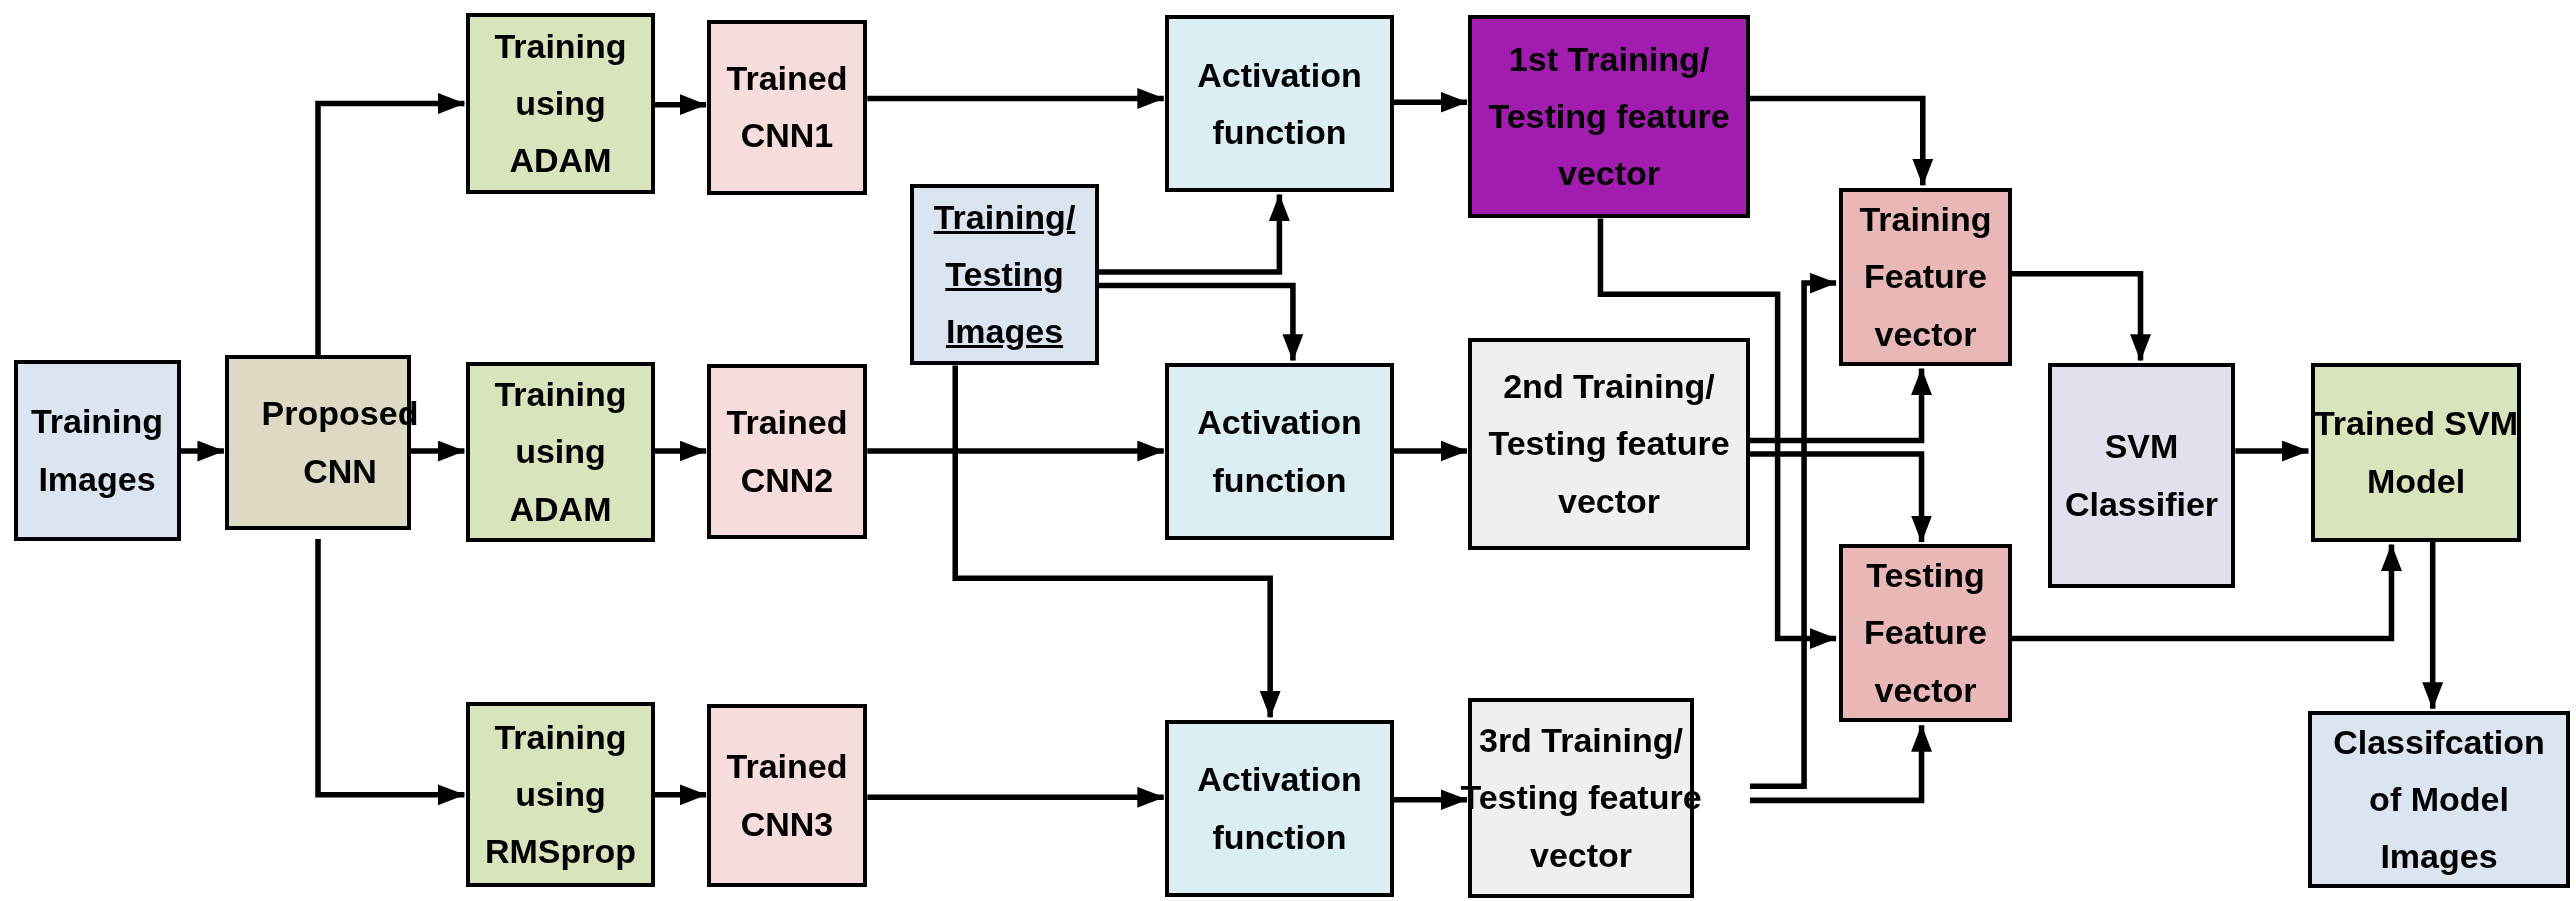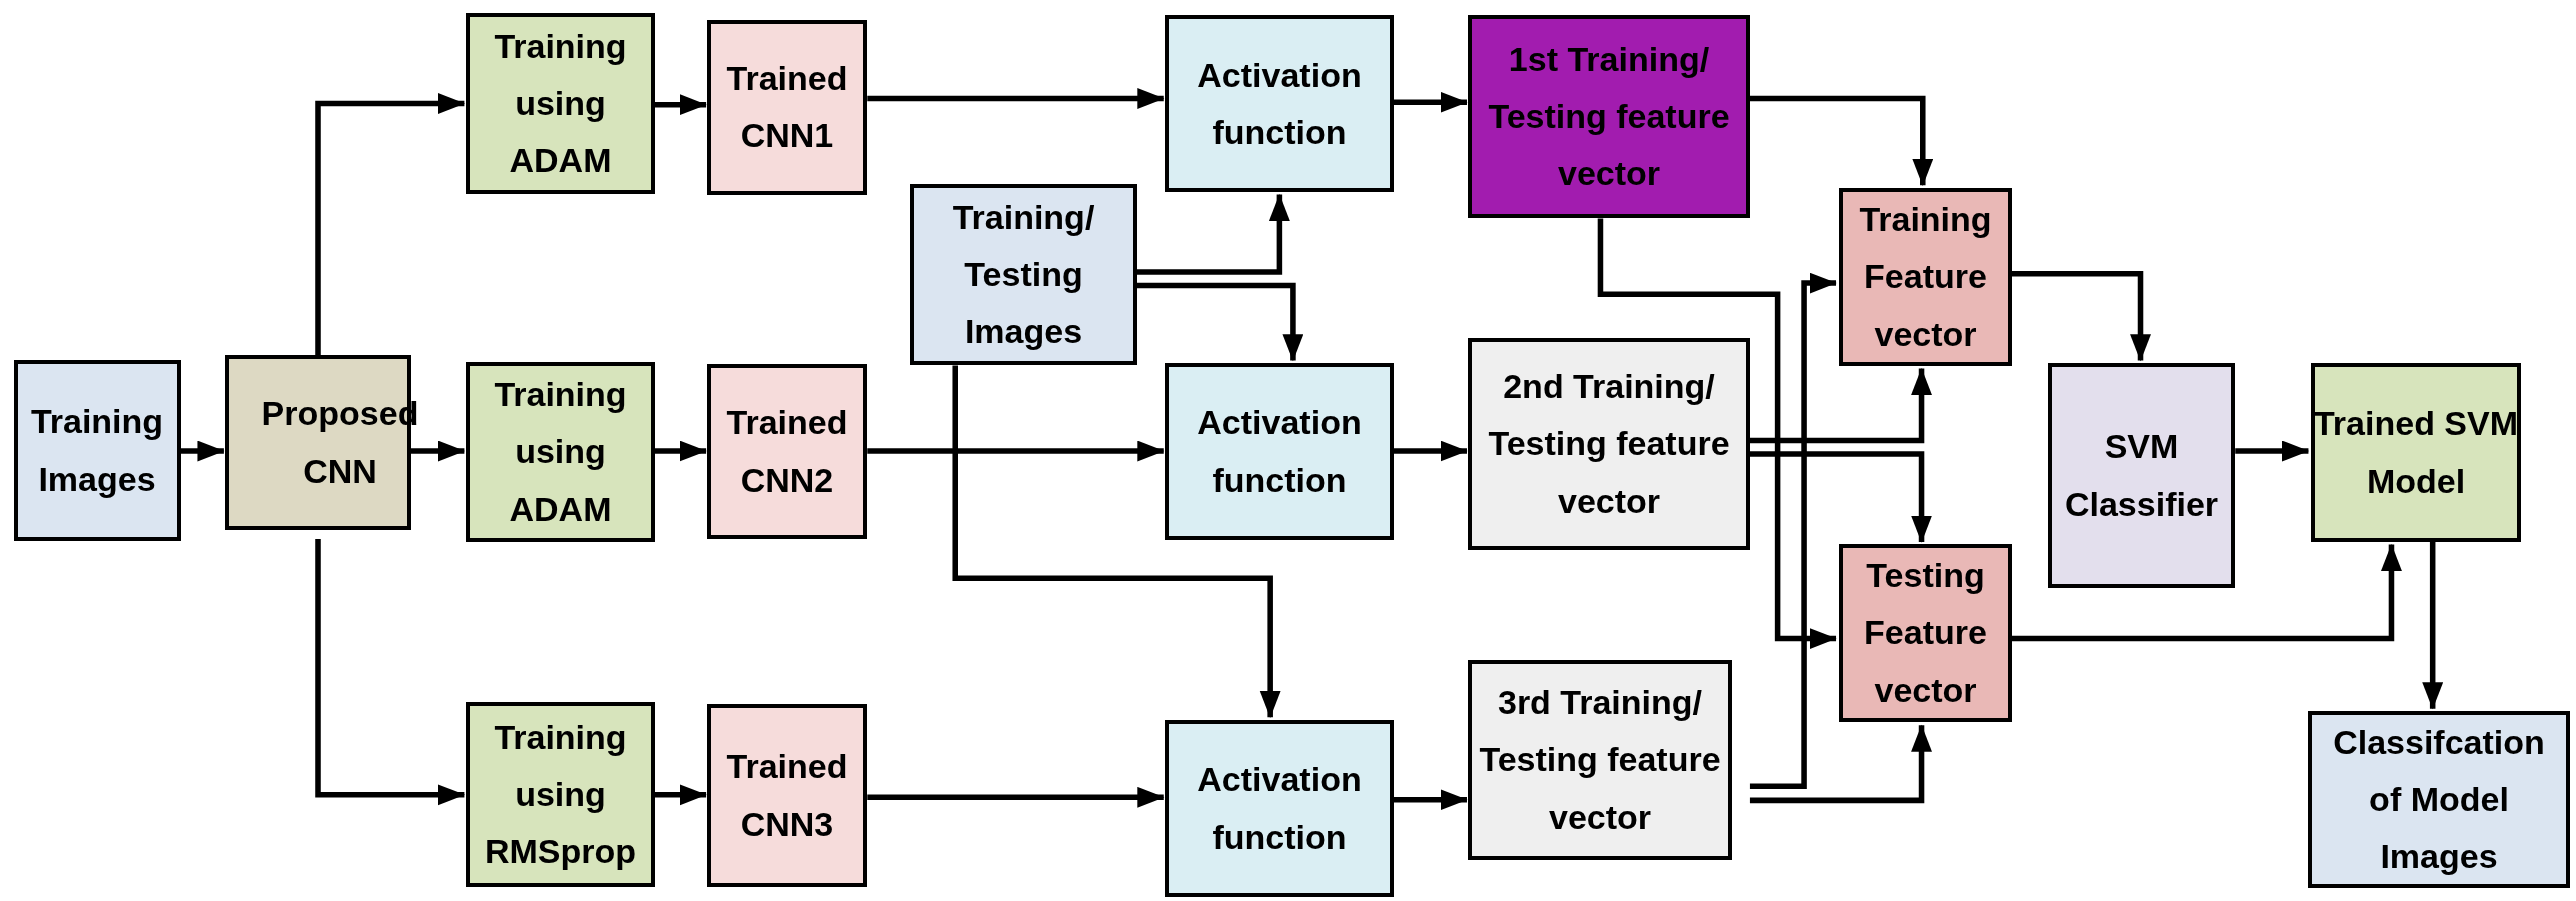--- a/index.html
+++ b/index.html
@@ -83,21 +83,21 @@
       </div>
       <div class="node" style="left: 466px; top: 13px; width: 189px; height: 181px; background: rgb(215, 228, 188);">
         <span>Training</span>
         <span>using</span>
         <span>ADAM</span>
       </div>
       <div class="node" style="left: 707px; top: 19.7px; width: 160px; height: 175px; background: rgb(246, 220, 219);">
         <span>Trained</span>
         <span>CNN1</span>
       </div>
-      <div class="node" style="left: 910px; top: 184px; width: 227px; height: 181px; background: rgb(219, 229, 241);">
+      <div class="node" style="left: 910px; top: 184px; width: 189px; height: 181px; background: rgb(219, 229, 241); text-decoration: underline;">
         <span>Training/</span>
         <span>Testing</span>
         <span>Images</span>
       </div>
       <div class="node" style="left: 1165px; top: 15.4px; width: 229px; height: 177px; background: rgb(218, 238, 243);">
         <span>Activation</span>
         <span>function</span>
       </div>
       <div class="node" style="left: 1468px; top: 15.4px; width: 282px; height: 203px; background: #a21caf;">
         <span>1st Training/</span>
@@ -128,21 +128,21 @@
         <span>RMSprop</span>
       </div>
       <div class="node" style="left: 707px; top: 704px; width: 160px; height: 183px; background: rgb(246, 220, 219);">
         <span>Trained</span>
         <span>CNN3</span>
       </div>
       <div class="node" style="left: 1165px; top: 720px; width: 229px; height: 177px; background: rgb(218, 238, 243);">
         <span>Activation</span>
         <span>function</span>
       </div>
-      <div class="node" style="left: 1468px; top: 660px; width: 264px; height: 200px; background: rgb(239, 239, 239); justify-content: center;">
+      <div class="node" style="left: 1468px; top: 698px; width: 226px; height: 200px; background: rgb(239, 239, 239); justify-content: center;">
         <span>3rd Training/</span>
         <span>Testing feature</span>
         <span>vector</span>
       </div>
       <div class="node" style="left: 1839px; top: 188px; width: 173px; height: 178px; background: rgb(233, 184, 182);">
         <span>Training</span>
         <span>Feature</span>
         <span>vector</span>
       </div>
       <div class="node" style="left: 1839px; top: 544px; width: 173px; height: 178px; background: rgb(233, 184, 182);">

